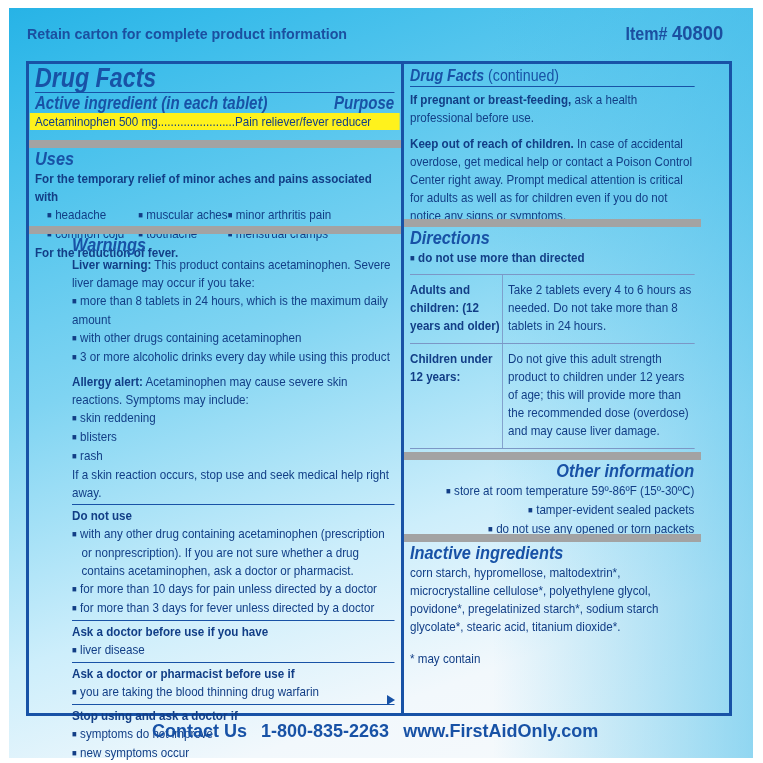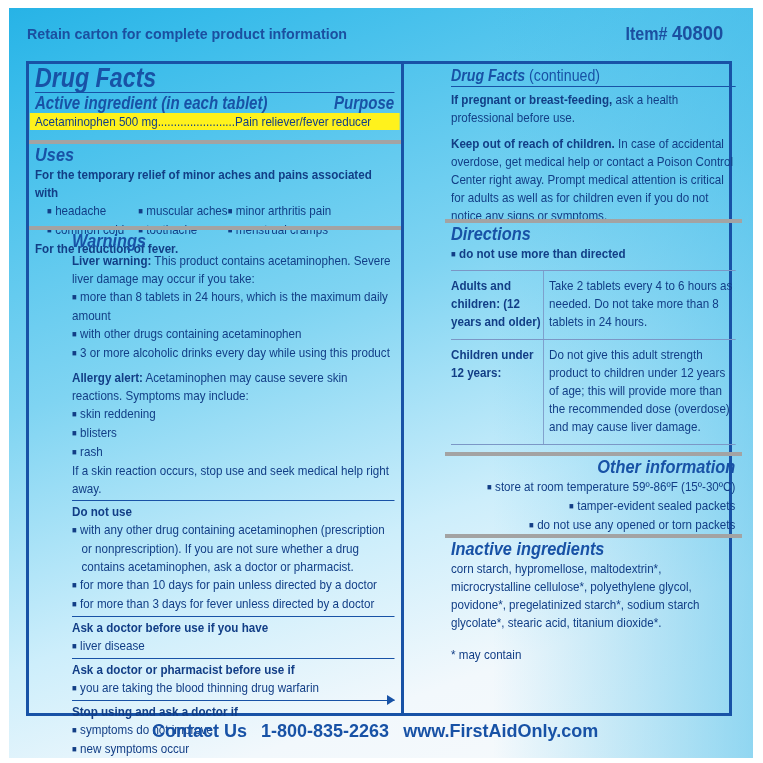--- a/index.html
+++ b/index.html
@@ -12,24 +12,24 @@
   .top-line { position:absolute; left:27px; top:25px; font-weight:bold; font-size:15.5px; color:#1b4fa0;
     transform:scaleX(0.92); transform-origin:left; letter-spacing:0px; }
   .item { position:absolute; right:40px; top:22px; font-weight:bold; font-size:17.5px; color:#1b4fa0;
     transform:scaleX(0.92); transform-origin:right; }
   .item b { font-size:20px; }
 
   .panel { position:absolute; left:26px; top:61px; width:706px; height:655px;
     border:3px solid #1852a6; box-sizing:border-box; }
   .col { position:absolute; top:0; box-sizing:border-box; }
   .col-left { left:0; width:375px; height:100%; border-right:3px solid #1852a6; }
-  .col-right { left:375px; width:297px; height:100%;margin-left:41px; }
+  .col-right { left:375px; width:297px; height:100%; }
 
   .box { position:absolute; left:0; right:0; box-sizing:border-box; padding:0 6px; }
-  .box.sep { border-top:4px solid #a3a3a3; }
+  .box.sep { border-top:8px solid #a3a3a3; }
   .cond { font-family:"Liberation Sans", sans-serif; transform:scaleX(0.86); transform-origin:left top;
     width:116%; }
   .h-big { font-weight:bold; font-style:italic; font-size:27px; line-height:28px; color:#1852a6; }
   .h-sec { font-weight:bold; font-style:italic; font-size:19px; line-height:22px; color:#1852a6; }
   .t { font-size:13.5px; line-height:18px; color:#123e86; }
   .tb { font-size:13.5px; line-height:18px; color:#123e86; font-weight:bold; }
   .rule { border-top:1.5px solid #1852a6; margin:2px 0 2px 0; }
   .bul::before { content:"\25A0"; font-size:9px; margin-right:4px; position:relative; top:-1px; }
   .ai-head { display:flex; justify-content:space-between; font-weight:bold; font-style:italic;
     font-size:17.5px; line-height:20px; color:#1852a6; border-top:1.5px solid #1852a6; }

